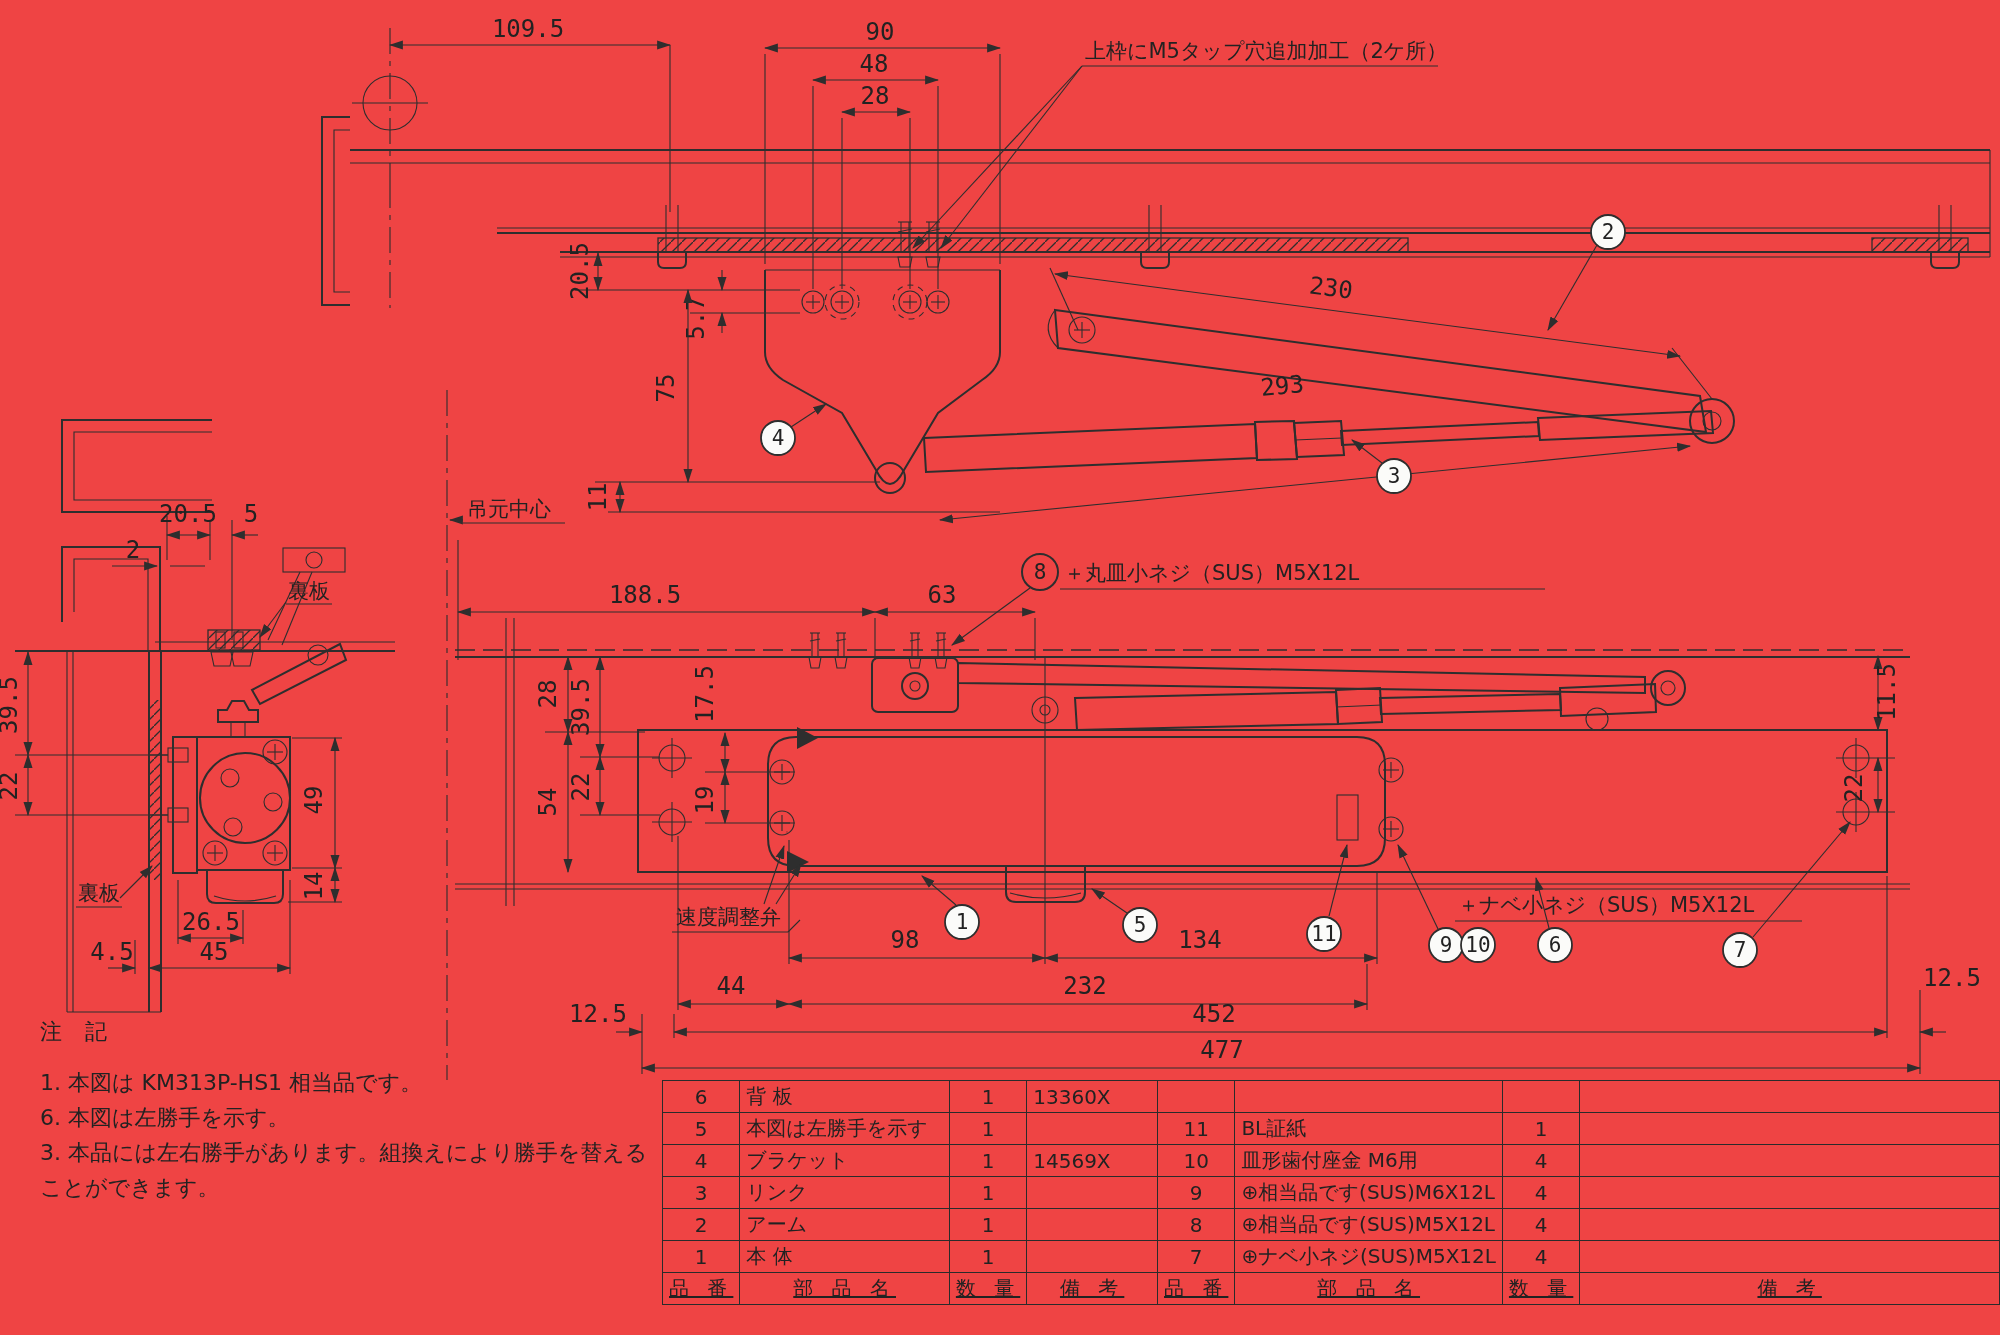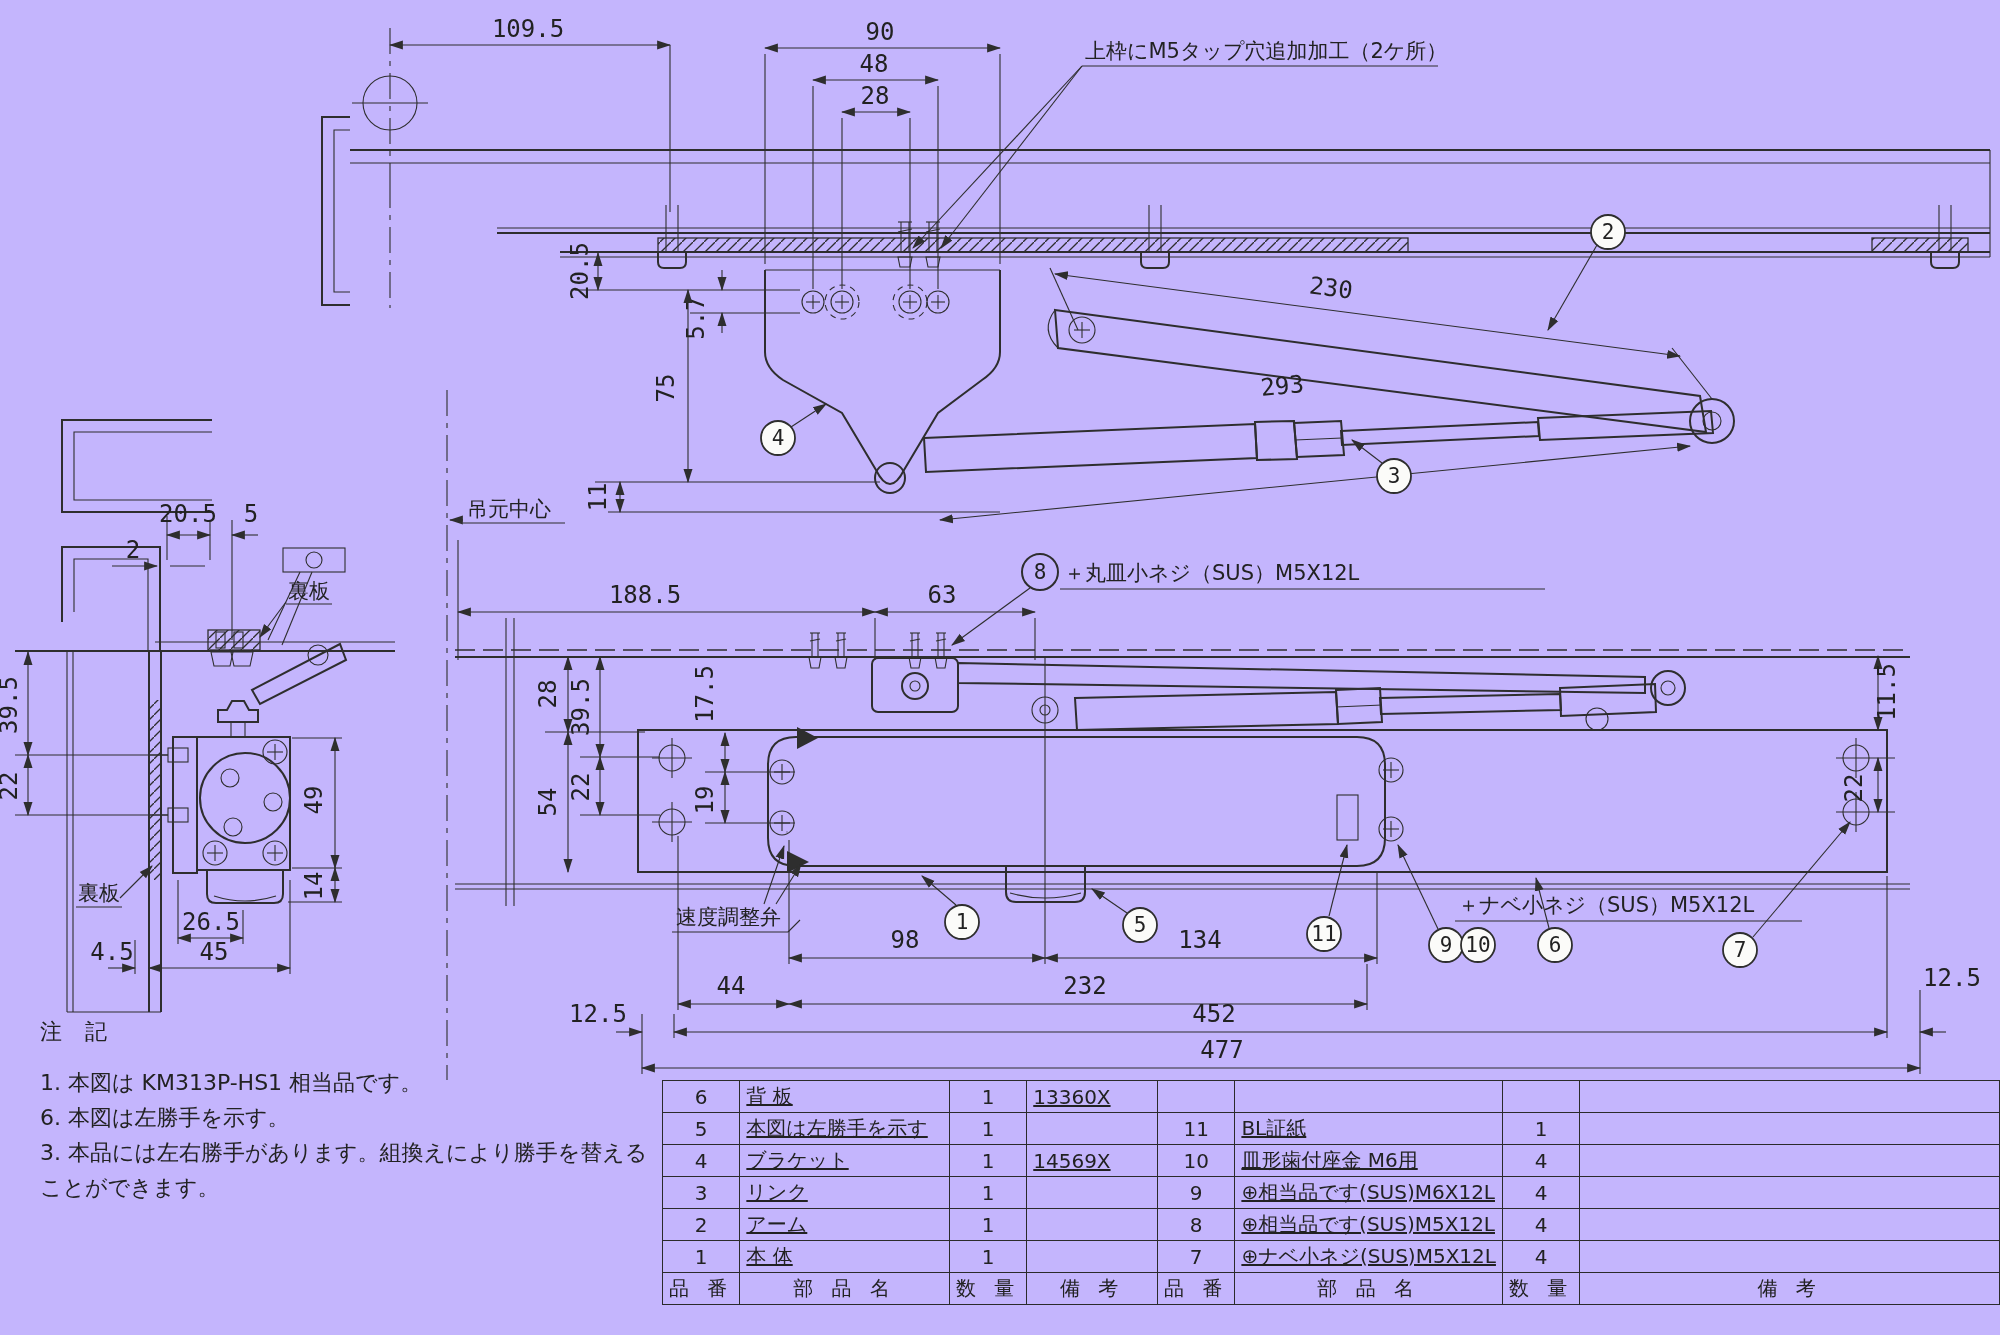--- a/index.html
+++ b/index.html
@@ -1,16 +1,16 @@
 <!DOCTYPE html>
 <html><head>
 <meta charset="utf-8">
 <style>
   html,body{margin:0;padding:0;background:#e8e8e6;}
-  .page{position:relative;width:2000px;height:1335px;background:#c4b5fd;overflow:hidden;
+  .page{position:relative;width:2000px;height:1335px;background:#ef4444;overflow:hidden;
         font-family:"DejaVu Sans",sans-serif;color:#2b2b2b;}
   svg{position:absolute;left:0;top:0;}
   svg .ln{stroke:#2e2e2e;stroke-width:2;fill:none;}
   svg .thin{stroke:#2e2e2e;stroke-width:1.1;fill:none;}
   svg .dash{stroke:#2e2e2e;stroke-width:1.6;fill:none;stroke-dasharray:20 8;}
   svg .cl{stroke:#2e2e2e;stroke-width:1.1;fill:none;stroke-dasharray:26 7 5 7;}
   svg .dimln{stroke:#2e2e2e;stroke-width:1.1;fill:none;}
   svg .dashc{stroke:#2e2e2e;stroke-width:1.1;fill:none;stroke-dasharray:6 5;}
   svg .fill{fill:#2e2e2e;stroke:none;}
   svg text{fill:#222;}
@@ -18,22 +18,22 @@
   svg text.jp{font-family:"DejaVu Sans",sans-serif;font-size:21px;}
   svg text.bl{font-family:"DejaVu Sans Mono",monospace;font-size:21px;text-anchor:middle;}
   .balloon circle{fill:#fbfbf9;stroke:#2e2e2e;stroke-width:1.8;}
   .notes{position:absolute;left:40px;top:1014px;width:620px;font-size:22px;line-height:35px;color:#222;}
   .notes .t{letter-spacing:8px;margin-bottom:16px;}
   .ptable{position:absolute;left:662px;top:1080px;border-collapse:collapse;table-layout:fixed;
           font-size:20px;color:#222;}
   .ptable td,.ptable th{border:1.6px solid #2b2b2b;height:31px;padding:0 6px;overflow:hidden;
           white-space:nowrap;font-weight:normal;}
   .ptable .c{text-align:center;}
-  .ptable .l{text-align:left;text-decoration:underline;}
-  .ptable th{text-align:center;letter-spacing:6px;}
+  .ptable .l{text-align:left;}
+  .ptable th{text-align:center;letter-spacing:6px;text-decoration:underline;}
 </style>
 </head>
 <body>
 
 <div class="page">
 <svg width="2000" height="1335" viewBox="0 0 2000 1335">
   <defs>
     <marker id="ar" viewBox="0 0 10 10" refX="9.2" refY="5" markerWidth="14" markerHeight="14" orient="auto-start-reverse" markerUnits="userSpaceOnUse">
       <path d="M0,1.8 L10,5 L0,8.2 z" fill="#2e2e2e"></path>
     </marker>

